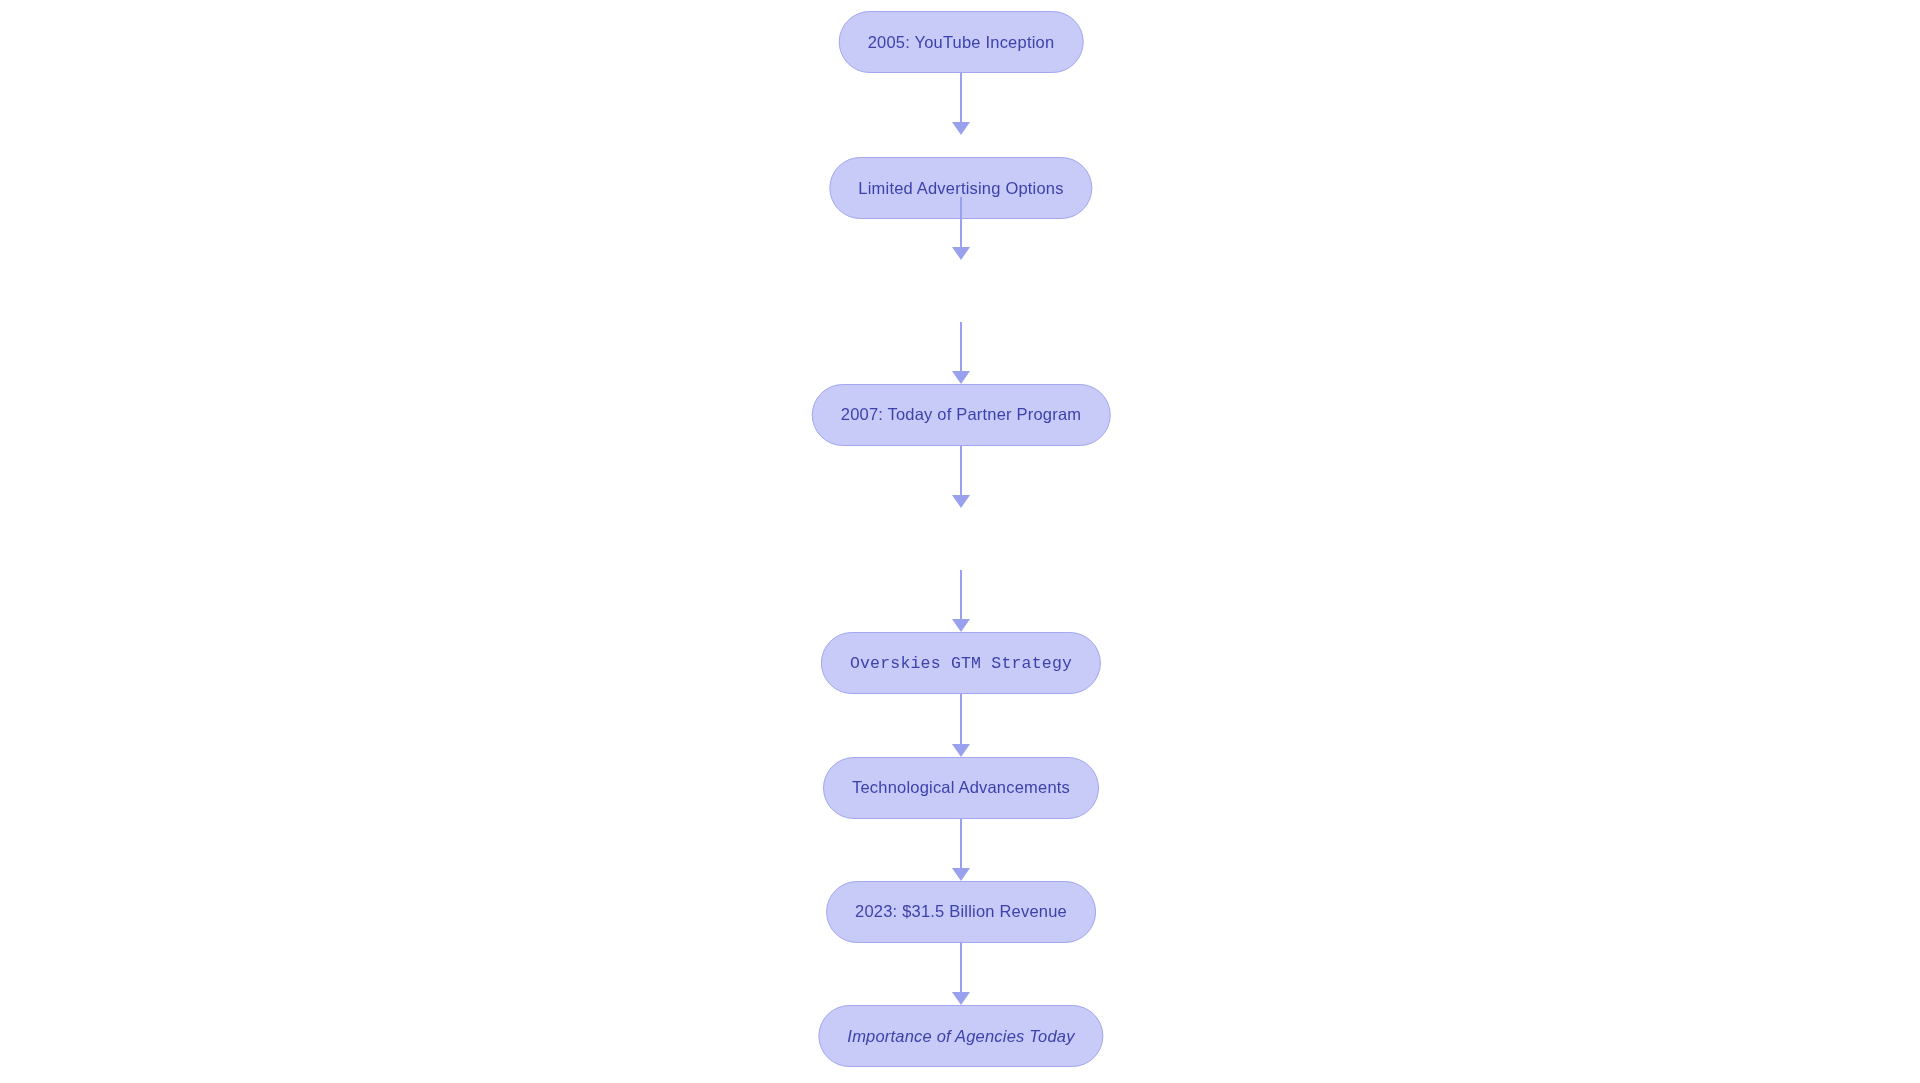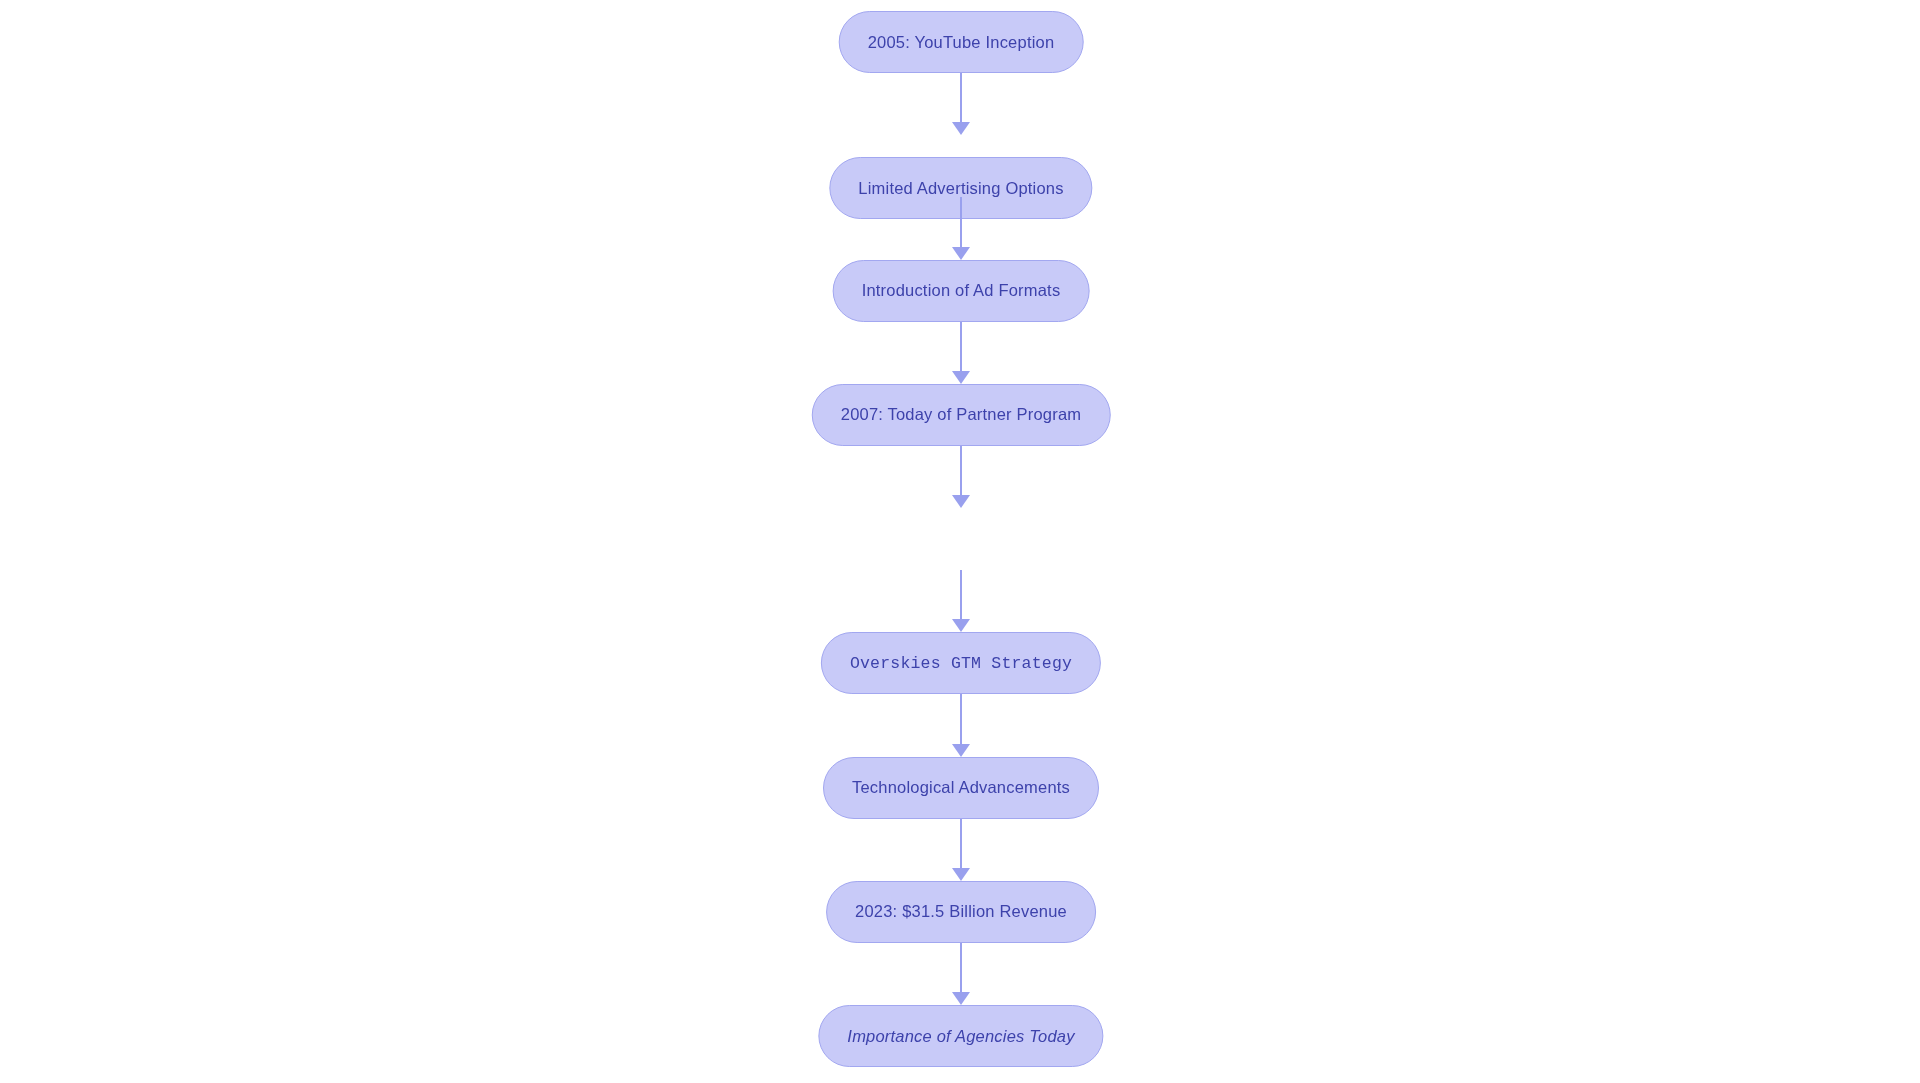--- a/index.html
+++ b/index.html
@@ -64,23 +64,20 @@
       <div class="flow-arrow-line"></div>
       <div class="flow-arrow-head"></div>
     </div>
     <div class="flow-node" style="top: 149px; margin-top: 8px;">
       <span class="flow-node-label">Limited Advertising Options</span>
     </div>
     <div class="flow-arrow" style="top: 197.25px; height: 62.25px;">
       <div class="flow-arrow-line"></div>
       <div class="flow-arrow-head"></div>
     </div>
-    <div class="flow-node" style="top: 259.5px;">
-      <span class="flow-node-label">Introduction of Ad Formats</span>
-    </div>
     <div class="flow-arrow" style="top: 321.5px; height: 62.25px;">
       <div class="flow-arrow-line"></div>
       <div class="flow-arrow-head"></div>
     </div>
     <div class="flow-node" style="top: 383.75px;">
       <span class="flow-node-label">2007: Today of Partner Program</span>
     </div>
     <div class="flow-arrow" style="top: 445.75px; height: 62.25px;">
       <div class="flow-arrow-line"></div>
       <div class="flow-arrow-head"></div>

